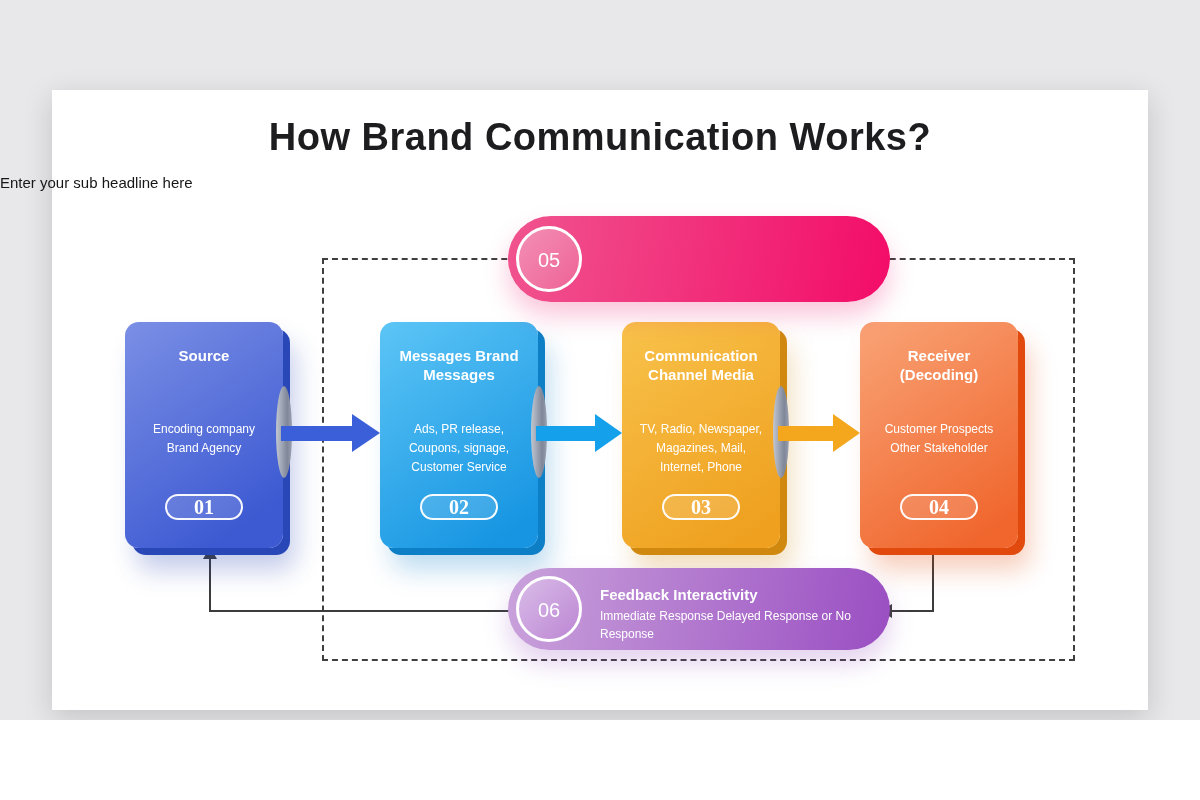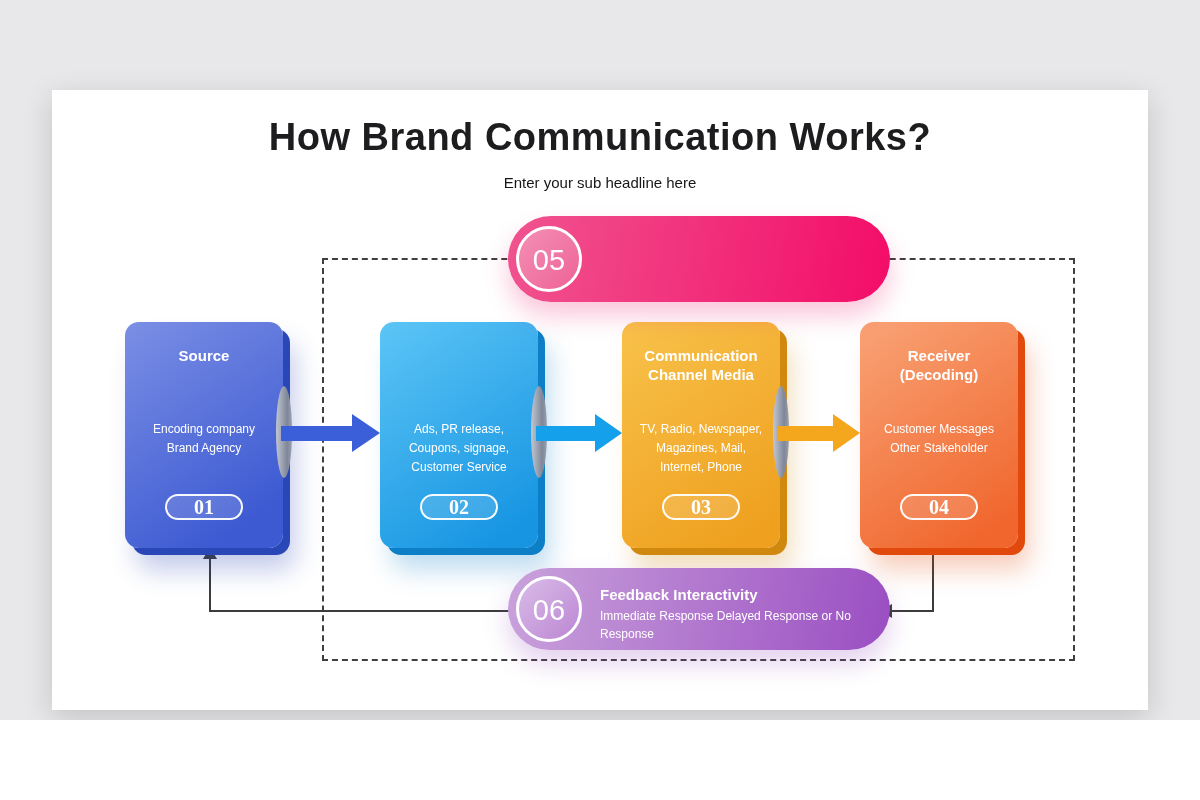--- a/index.html
+++ b/index.html
@@ -15,21 +15,21 @@
     background: #ffffff;
     box-shadow: 0 8px 28px rgba(0,0,0,0.16);
   }
   .main-title {
     position: absolute; left: 0; top: 116px; width: 1200px;
     text-align: center; font-size: 38px; font-weight: 600;
     color: #1d1d1f; letter-spacing: 0.5px;
   }
   .sub-title {
     position: absolute; left: 0; top: 174px; width: 1200px;
-    text-align: center; font-size: 15px; color: #161616;
+    font-size: 15px; color: #161616;
   }
 
   .dashed-rect {
     position: absolute; left: 322px; top: 258px; width: 753px; height: 403px;
     border: 2px dashed #3f3f3f; z-index: 0;
   }
 
   
   .conn { position: absolute; background: #3c3c3c; z-index: 1; }
   .tri { position: absolute; width: 0; height: 0; z-index: 1; }
@@ -93,21 +93,21 @@
   .pill-feedback {
     top: 568px; height: 82px; border-radius: 41px;
     background: linear-gradient(100deg, #c9a2db 0%, #9a4ec2 100%);
     box-shadow: 0 14px 24px rgba(150,80,190,0.25);
     text-decoration: underline;
   }
   .pill-circle {
     position: absolute; left: 8px; top: 50%; transform: translateY(-50%);
     width: 66px; height: 66px; border-radius: 50%;
     border: 3px solid #ffffff; text-align: center; line-height: 62px;
-    font-size: 29px; color: #fff;
+    font-size: 20px; color: #fff;
   }
   .pill-noise .pill-circle    { background: linear-gradient(135deg, #f390b4 0%, #ee6296 100%); }
   .pill-feedback .pill-circle { background: linear-gradient(135deg, #d9bce8 0%, #bc86d3 100%); }
   .pill-text { position: absolute; left: 92px; top: 0; right: 18px; }
   .pill-title { font-size: 15px; font-weight: bold; }
   .pill-sub   { font-size: 12px; line-height: 18px; }
   .pill-noise .pill-title    { margin-top: 22px; }
   .pill-noise .pill-sub      { margin-top: 9px; }
   .pill-feedback .pill-title { margin-top: 18px; }
   .pill-feedback .pill-sub   { margin-top: 4px; width: 296px; }
@@ -136,20 +136,21 @@
     <div class="box-title">Source</div>
     <div class="box-body">
       <div>Encoding company</div>
       <div>Brand Agency</div>
     </div>
     <div class="badge">01</div>
   </div>
 
   <div class="box box2">
     <div class="notch"></div>
+    <div class="box-title">Messages Brand Messages</div>
     <div class="box-body">
       <div>Ads, PR release,</div>
       <div>Coupons, signage,</div>
       <div>Customer Service</div>
     </div>
     <div class="badge">02</div>
   </div>
 
   <div class="box box3">
     <div class="notch"></div>
@@ -158,21 +159,21 @@
       <div>TV, Radio, Newspaper,</div>
       <div>Magazines, Mail,</div>
       <div>Internet, Phone</div>
     </div>
     <div class="badge">03</div>
   </div>
 
   <div class="box box4">
     <div class="box-title">Receiver (Decoding)</div>
     <div class="box-body">
-      <div>Customer Messages</div>
+      <div>Customer Prospects</div>
       <div>Other Stakeholder</div>
     </div>
     <div class="badge">04</div>
   </div>
 
   <div class="arrow-shaft a1s"></div>
   <div class="arrow-head a1h"></div>
   <div class="arrow-shaft a2s"></div>
   <div class="arrow-head a2h"></div>
   <div class="arrow-shaft a3s"></div>

